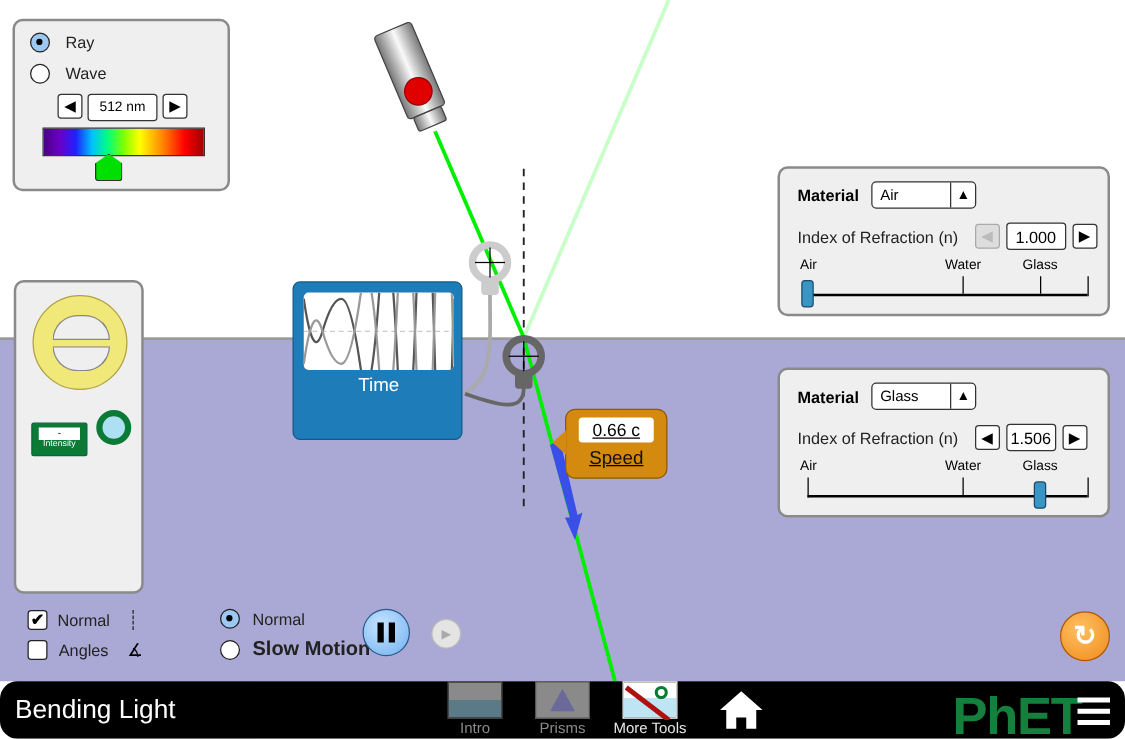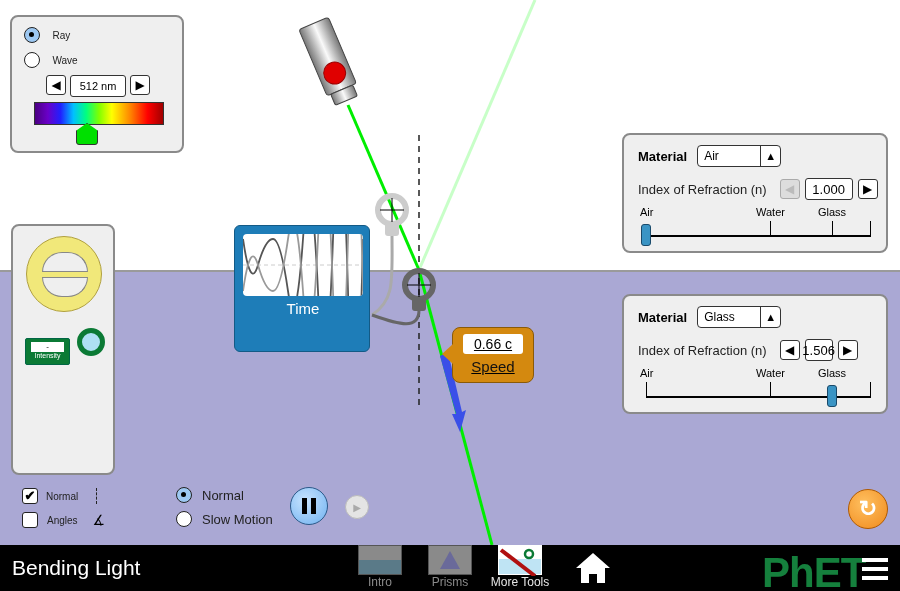--- a/index.html
+++ b/index.html
@@ -4,28 +4,28 @@
 <style>
   * { box-sizing: border-box; margin: 0; padding: 0; }
   body { width: 900px; height: 591px; overflow: hidden; font-family: "Liberation Sans", sans-serif; background: #fff; position: relative; }
   .stage { position: absolute; left: 0; top: 0; width: 900px; height: 545px; background: #fff; }
   .water { position: absolute; left: 0; top: 270px; width: 900px; height: 275px; background: #aaa8d4; border-top: 2px solid #9a9a9a; }
   .rays { position: absolute; left: 0; top: 0; width: 900px; height: 545px; }
   .panel { position: absolute; background: #efefef; border: 2px solid #8a8a8a; border-radius: 8px; }
   .radio { display: inline-block; width: 16px; height: 16px; border: 1.5px solid #222; border-radius: 50%; background: #fff; position: relative; vertical-align: middle; }
   .radio.on { background: #9dc8f2; }
   .radio.on::after { content: ""; position: absolute; left: 4px; top: 4px; width: 5px; height: 5px; background: #000; border-radius: 50%; }
-  .label { font-size: 10px; color: #222; }
+  .label { font-size: 13px; color: #222; }
   .arrow-btn { display: inline-flex; align-items: center; justify-content: center; width: 20px; height: 20px; border: 1.5px solid #333; border-radius: 3px; background: #fff; font-size: 12px; }
   .arrow-btn.disabled { color: #bbb; border-color: #aaa; background: #ddd; }
   .valbox { display: inline-flex; align-items: center; justify-content: center; border: 1.5px solid #333; border-radius: 3px; background: #fff; font-size: 13px; height: 22px; }
   .mat-select { display: inline-flex; border: 1.5px solid #333; border-radius: 4px; background: #fff; height: 22px; align-items: center; }
   .mat-select .txt { width: 62px; padding-left: 6px; font-size: 12px; }
   .mat-select .caret { width: 20px; border-left: 1px solid #333; height: 100%; display: flex; align-items: center; justify-content: center; font-size: 11px; }
-  .nav { position: absolute; left: 0; top: 545px; width: 900px; height: 46px; background: #000; }
+  .nav { position: absolute; left: 0; top: 545px; width: 900px; height: 46px; background: #000; border-radius: 14px; }
   .tab { position: absolute; top: 0; width: 60px; text-align: center; font-size: 12px; color: #8a8a8a; }
   .tab .thumb { width: 44px; height: 30px; margin: 0 auto; border: 1px solid #555; }
   .tab.active { color: #e5e5e5; }
   .checkbox { display: inline-block; width: 16px; height: 16px; border: 1.5px solid #222; border-radius: 3px; background: #fff; vertical-align: middle; position: relative; }
 </style>
 </head>
 <body>
 
 <div class="stage">
   <div class="water"></div>
@@ -114,21 +114,21 @@
     <div style="position:absolute;left:14px;top:10px;display:flex;align-items:center;gap:10px;">
       <span style="font-weight:bold;font-size:13px;">Material</span>
       <span class="mat-select">
         <span class="txt">Glass</span>
         <span class="caret">▲</span>
       </span>
     </div>
     <div style="position:absolute;left:14px;top:43px;display:flex;align-items:center;gap:5px;">
       <span class="label" style="font-size:13px;margin-right:8px;">Index of Refraction (n)</span>
       <span class="arrow-btn">◀</span>
-      <span class="valbox" style="width:28px;">1.506</span>
+      <span class="valbox" style="width:40px;">1.506</span>
       <span class="arrow-btn">▶</span>
     </div>
     <span style="position:absolute;left:16px;top:71px;font-size:11px;">Air</span>
     <span style="position:absolute;left:132px;top:71px;font-size:11px;">Water</span>
     <span style="position:absolute;left:194px;top:71px;font-size:11px;">Glass</span>
     <div style="position:absolute;left:22px;top:100px;width:224px;height:2px;background:#000;"></div>
     <div style="position:absolute;left:22px;top:86px;width:1px;height:16px;background:#000;"></div>
     <div style="position:absolute;left:146px;top:86px;width:1px;height:14px;background:#000;"></div>
     <div style="position:absolute;left:246px;top:86px;width:1px;height:16px;background:#000;"></div>
     <div style="position:absolute;left:203px;top:89px;width:10px;height:22px;background:#3a94c4;border:1.5px solid #1a4a6a;border-radius:3px;"></div>
@@ -173,21 +173,21 @@
     <span class="label">Angles</span>
     <span style="font-size:14px;margin-left:6px;">∡</span>
   </div>
 
   <div style="position:absolute;left:176px;top:487px;display:flex;align-items:center;gap:10px;">
     <span class="radio on"></span>
     <span class="label" style="font-size:13px;">Normal</span>
   </div>
   <div style="position:absolute;left:176px;top:511px;display:flex;align-items:center;gap:10px;">
     <span class="radio"></span>
-    <span class="label" style="font-size:13px;">Slow Motion</span>
+    <span class="label" style="font-size:16px;font-weight:bold;">Slow Motion</span>
   </div>
 
   <div style="position:absolute;left:290px;top:487px;width:38px;height:38px;border-radius:50%;background:radial-gradient(circle at 40% 35%,#c8e4ff,#6fb1f0);border:1.5px solid #2a5a8a;display:flex;align-items:center;justify-content:center;gap:4px;">
     <span style="width:5px;height:16px;background:#000;"></span>
     <span style="width:5px;height:16px;background:#000;"></span>
   </div>
   <div style="position:absolute;left:345px;top:495px;width:24px;height:24px;border-radius:50%;background:#e4e4e4;border:1px solid #bbb;display:flex;align-items:center;justify-content:center;color:#aaa;font-size:10px;">
     <span>▶</span>
   </div>
 

